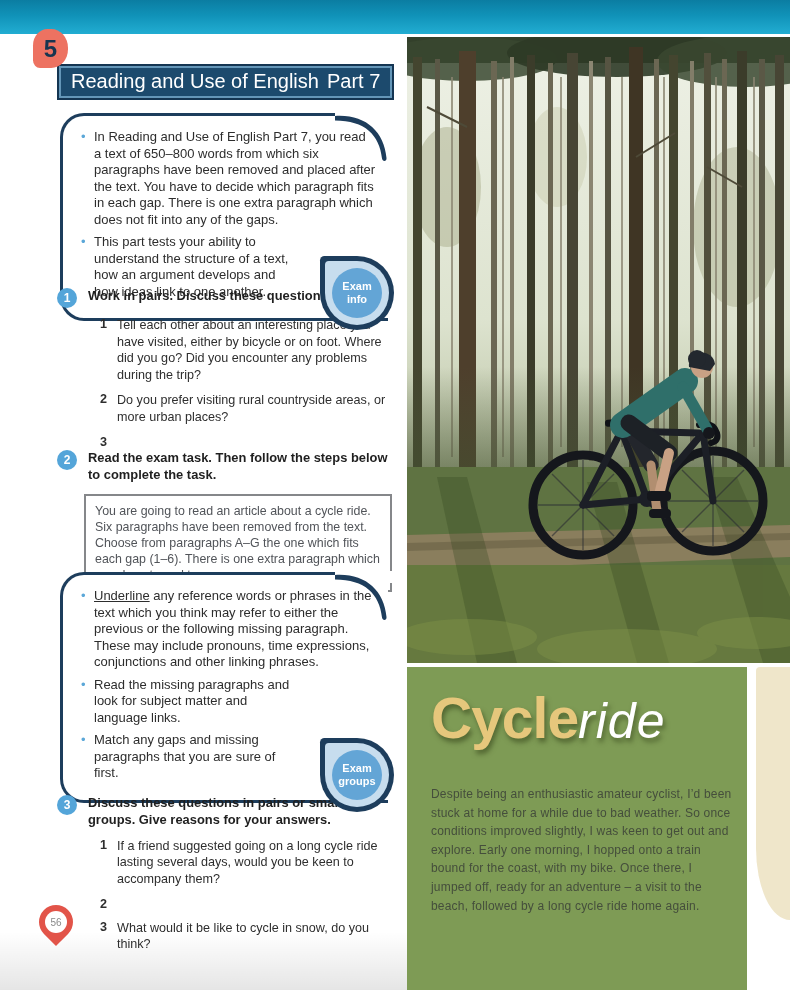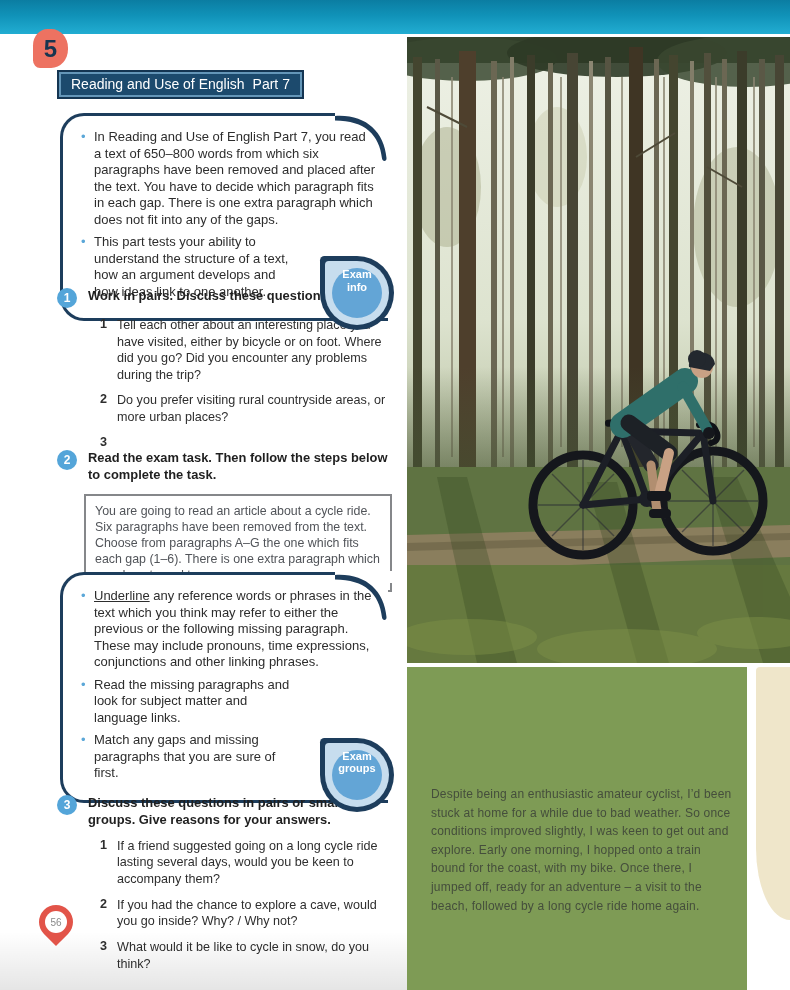--- a/index.html
+++ b/index.html
@@ -11,39 +11,39 @@
   .topbar{position:absolute;left:0;top:0;width:790px;height:34px;
     background:linear-gradient(to bottom,#0b7da2 0%,#1092b8 45%,#22adD2 100%);}
   .unit-badge{position:absolute;left:33px;top:29px;width:35px;height:39px;
     background:#ed7261;border-radius:42% 48% 48% 20%;
     display:flex;align-items:center;justify-content:center;
     color:#173550;font-size:24px;font-weight:bold;z-index:5;}
   
   .header-box{position:absolute;left:57px;top:64px;
     background:#1c4a6d;border:2px solid #143membership552;border:2px solid #143552;
     box-shadow:inset 0 0 0 2px #6496b8;
-    padding:4px 12px 5px 12px;color:#fff;font-size:14px;white-space:nowrap;margin-top:6px;}
+    padding:4px 12px 5px 12px;color:#fff;font-size:20px;white-space:nowrap;}
   .header-box .part{font-weight:normal;margin-left:8px;}
   
   .exam-box{position:absolute;left:60px;width:328px;box-sizing:border-box;
     border:3px solid #1d3d5c;border-right:none;
     border-radius:24px 0 0 24px;background:#fff;
     padding:13px 12px 12px 18px;}
   .exam-box ul{margin:0;padding:0;list-style:none;}
   .exam-box li{position:relative;padding-left:13px;margin-bottom:6px;
     font-size:13px;line-height:1.27;color:#2d2d2d;}
   .exam-box li::before{content:"•";position:absolute;left:0;top:0;color:#5ba7d8;}
   .exam-box li.narrow{padding-right:86px;}
   .u{text-decoration:underline;}
   .swoosh{position:absolute;top:-4px;right:-5px;width:58px;height:52px;}
   .badge{position:absolute;right:-6px;bottom:-12px;width:74px;height:74px;
     background:#1d3d5c;border-radius:6% 50% 50% 50%;z-index:4;}
   .badge-mid{position:absolute;inset:5px;background:#c7ddee;border-radius:6% 50% 50% 50%;}
   .badge-core{position:absolute;inset:12px;background:#63a5d6;border-radius:50%;
-    display:flex;flex-direction:column;align-items:center;
+    display:flex;flex-direction:column;align-items:center;justify-content:center;
     color:#fff;font-weight:bold;font-size:11px;line-height:1.15;}
   
   .ex{position:absolute;left:57px;width:335px;}
   .ex-head{display:flex;gap:11px;}
   .num-circle{flex:none;width:20px;height:20px;border-radius:50%;background:#54a5d9;
     color:#fff;font-size:12px;font-weight:bold;display:flex;align-items:center;
     justify-content:center;margin-top:1px;}
   .ex-instr{font-weight:bold;font-size:12.9px;line-height:1.35;color:#1f1f1f;width:310px;}
   .q{display:flex;gap:10px;margin-top:9px;padding-left:43px;}
   .qnum{font-weight:bold;font-size:12.6px;color:#2e2e2e;flex:none;}
@@ -148,21 +148,20 @@
   <div class="ex-head">
     <div class="num-circle">3</div>
     <div class="ex-instr">Discuss these questions in pairs or small groups. Give reasons for your answers.</div>
   </div>
   <div class="q">
     <span class="qnum">1</span>
     <span class="qtext">If a friend suggested going on a long cycle ride lasting several days, would you be keen to accompany them?</span>
   </div>
   <div class="q">
     <span class="qnum">2</span>
-    <span class="qtext">If you had the chance to explore a cave, would you go inside? Why? / Why not?</span>
   </div>
   <div class="q">
     <span class="qnum">3</span>
     <span class="qtext">What would it be like to cycle in snow, do you think?</span>
   </div>
 </div>
 
 <div class="pin">
   <div class="pin-inner">
       <span>56</span>
@@ -288,17 +287,18 @@
     <circle cx="302" cy="396" r="6" fill="#15171c"></circle>
 
     <circle cx="295" cy="330" r="11" fill="#c9a184"></circle>
     <path d="M282,330 a13,13 0 0 1 26,-3 l-5,7 z" fill="#23282e"></path>
     <circle cx="290" cy="322" r="9" fill="#23282e"></circle>
   </g>
 </svg>
 </div>
 
 <div class="green-panel">
+  <div class="article-title"><span class="w1">Cycle</span><span class="w2">ride</span></div>
   <div class="article-text">Despite being an enthusiastic amateur cyclist, I’d been stuck at home for a while due to bad weather. So once conditions improved slightly, I was keen to get out and explore. Early one morning, I hopped onto a train bound for the coast, with my bike. Once there, I jumped off, ready for an adventure – a visit to the beach, followed by a long cycle ride home again.</div>
 </div>
 <div class="cream-shape"></div>
 
 <div class="bottom-shade"></div>
 
 </body></html>

